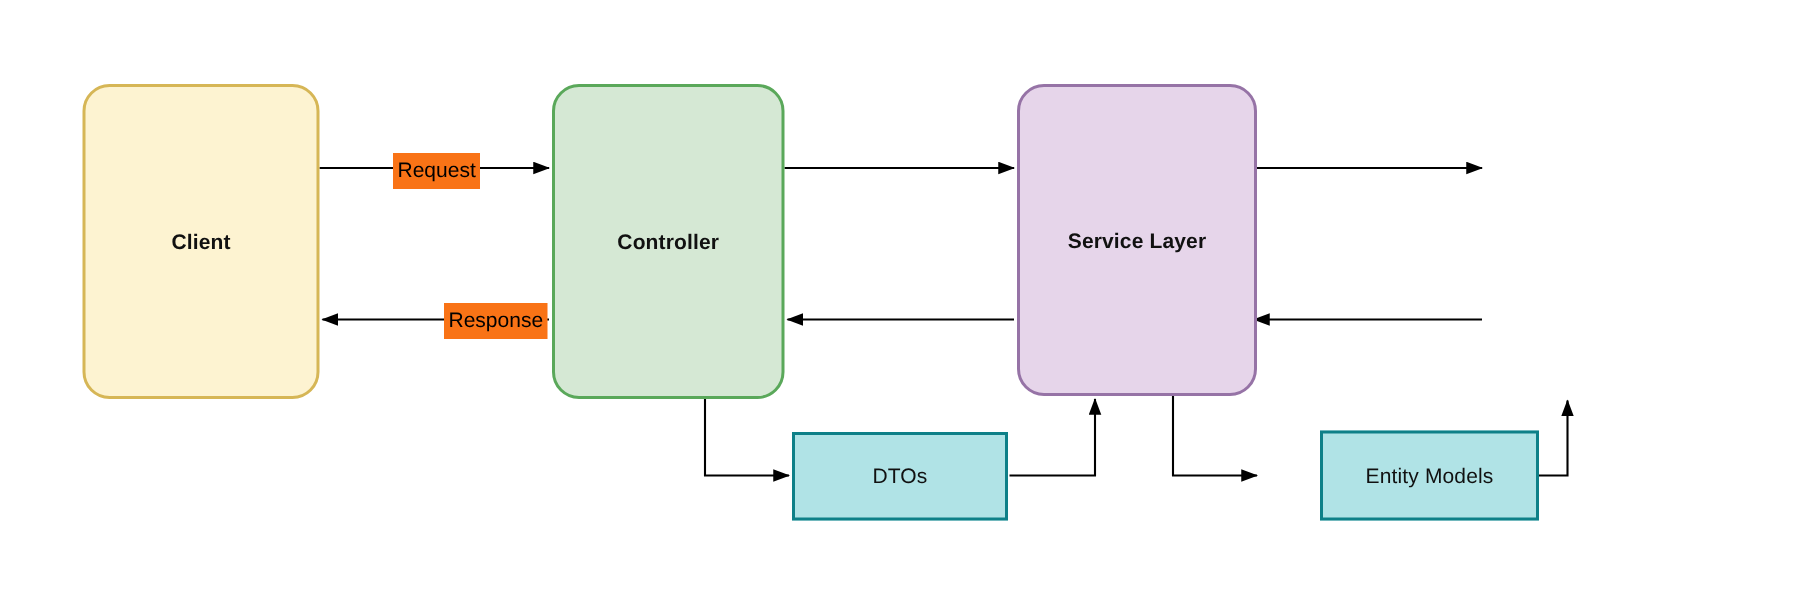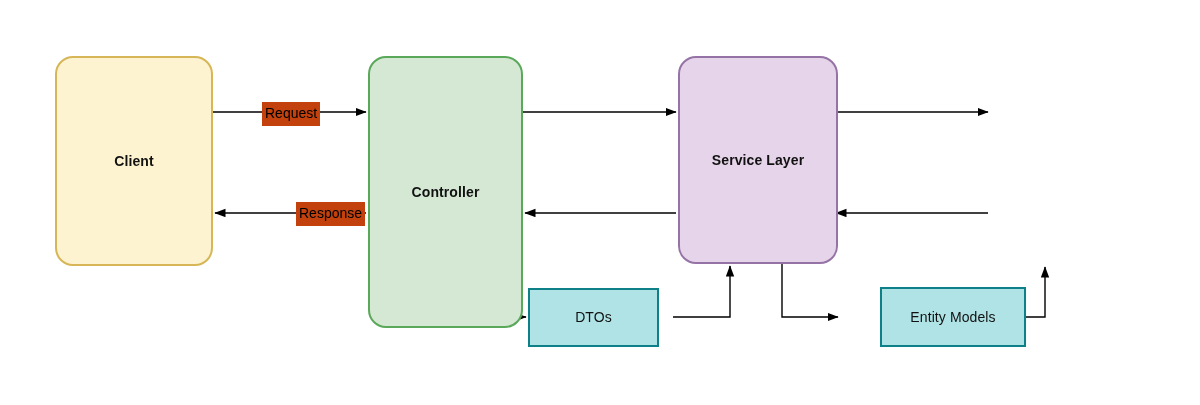--- a/index.html
+++ b/index.html
@@ -38,36 +38,36 @@
     border-width: 2px;
     border-style: solid;
     border-radius: 18px;
   }
   .box-client {
     left: 55px;  top: 56px;  width: 158px; height: 210px;
     background: #fdf3d1;
     border-color: #d6b656;
   }
   .box-controller {
-    left: 368px; top: 56px;  width: 155px; height: 272px;
+    left: 368px; top: 56px;  width: 155px; height: 210px;
     background: #d5e8d4;
     border-color: #5aa85a;
   }
   .box-service {
     left: 678px; top: 56px;  width: 160px; height: 208px;
     background: #e6d5ea;
     border-color: #9673a6;
   }
   
   .data-box {
     border: 2px solid #0e8088;
     background: #b0e3e6;
   }
   .box-dtos {
-    left: 528px; top: 288px; width: 131px; height: 59px;
+    left: 528px; top: 288px; width: 144px; height: 59px;
   }
   .box-entity {
     left: 880px; top: 287px; width: 146px; height: 60px;
   }
   .data-box .node-label {
     font-weight: normal;
     font-size: 14px;
   }
   
   .cylinder {
@@ -90,21 +90,21 @@
     overflow: visible;
   }
   .edge svg { overflow: visible; display: block; }
   .edge-path {
     stroke: #000000;
     stroke-width: 1.4px;
     fill: none;
   }
   .edge-label {
     position: absolute;
-    background: #c2410c;
+    background: #f97316;
     color: #000000;
     font-size: 14px;
     font-weight: normal;
     line-height: 1.55;
     padding: 1px 3px;
     white-space: nowrap;
   }
   .lbl-request  { left: 262px; top: 102px; }
   .lbl-response { left: 270px; top: 202px; margin-left: 26px; }
 </style>

